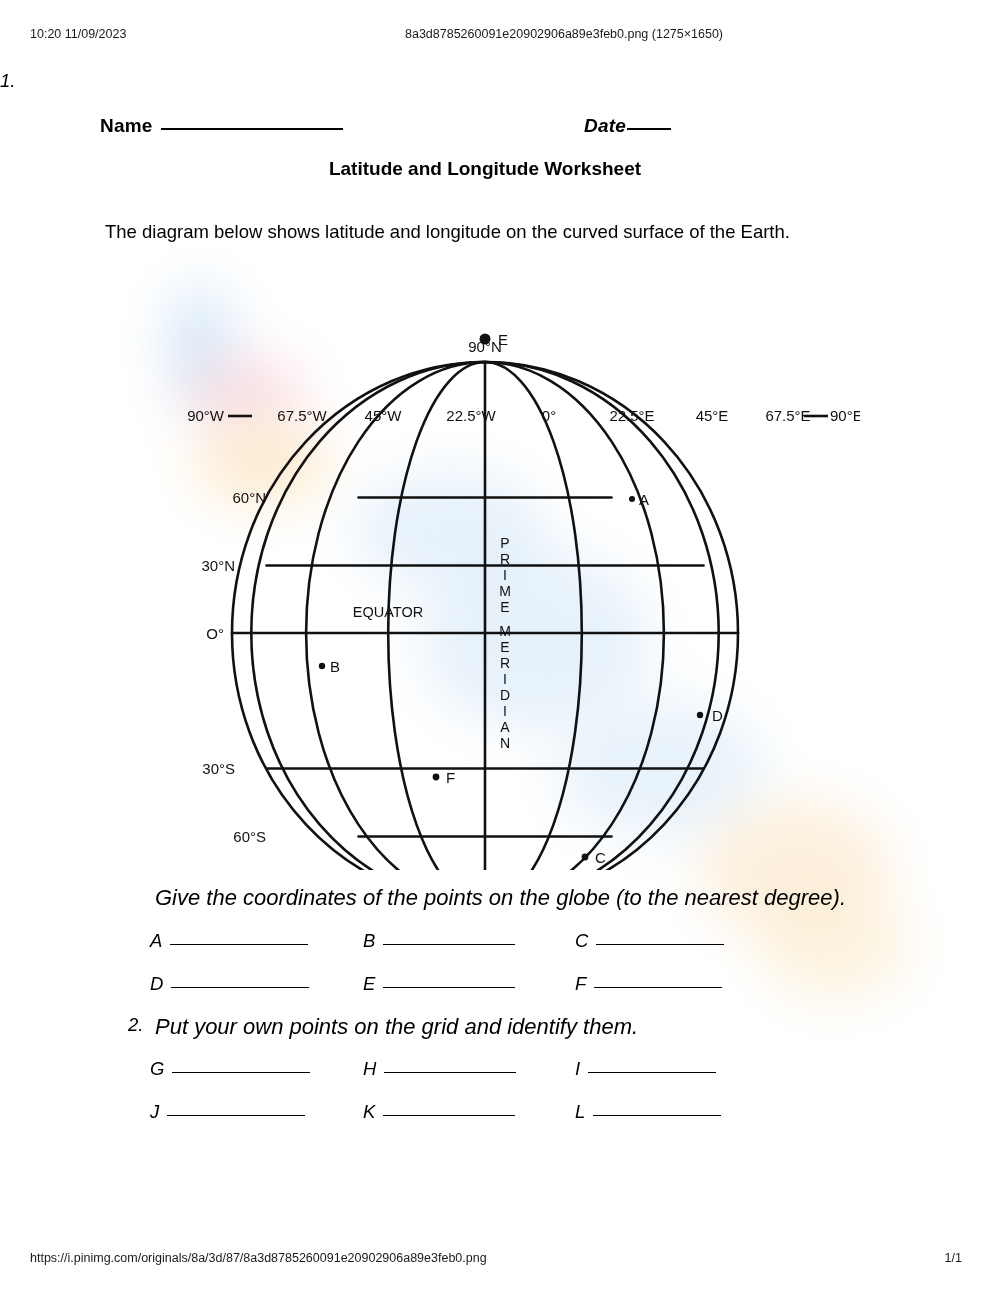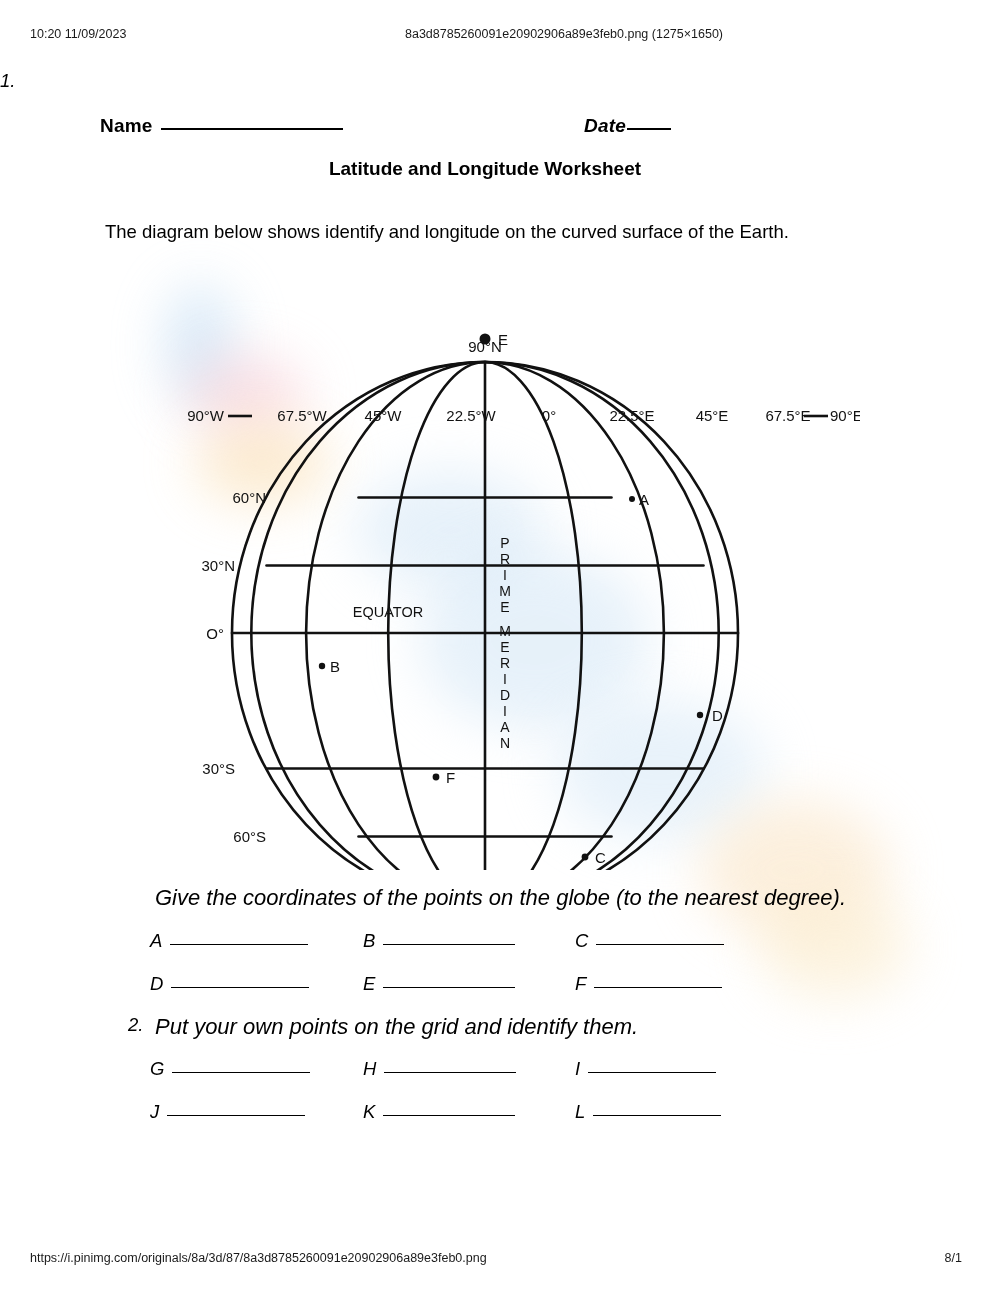--- a/index.html
+++ b/index.html
@@ -108,21 +108,21 @@
     <div class="name-label">
       <span>Name</span><span class="rule rule-name"></span>
     </div>
     <div class="date-label">
       <span>Date</span><span class="rule rule-date"></span>
     </div>
   </div>
 
   <div class="ws-title">Latitude and Longitude Worksheet</div>
 
-  <div class="intro">The diagram below shows identify and longitude on the curved surface of the Earth.</div>
+  <div class="intro">The diagram below shows latitude and longitude on the curved surface of the Earth.</div>
 
   <div class="globe-wrap">
     <svg class="globe-svg" viewBox="0 0 720 610">
       <g fill="none" stroke="#111" stroke-width="2.6" stroke-linecap="round">
 
         <ellipse cx="345" cy="373" rx="253" ry="271"></ellipse>
 
         <line x1="345" y1="102" x2="345" y2="644"></line>
         <ellipse cx="345" cy="373" rx="96.8" ry="271"></ellipse>
         <ellipse cx="345" cy="373" rx="178.9" ry="271"></ellipse>
@@ -233,14 +233,14 @@
 
   <div class="blankrow r4">
     <div class="blank c0"><span>J</span><span class="bl bl-a"></span></div>
     <div class="blank c1"><span>K</span><span class="bl bl-b"></span></div>
     <div class="blank c2"><span>L</span><span class="bl bl-c"></span></div>
   </div>
 </div>
 
 <div class="print-bar print-footer">
   <span class="left">https://i.pinimg.com/originals/8a/3d/87/8a3d8785260091e20902906a89e3feb0.png</span>
-  <span class="right">8/1</span>
+  <span class="right">1/1</span>
 </div>
 
 </body></html>

